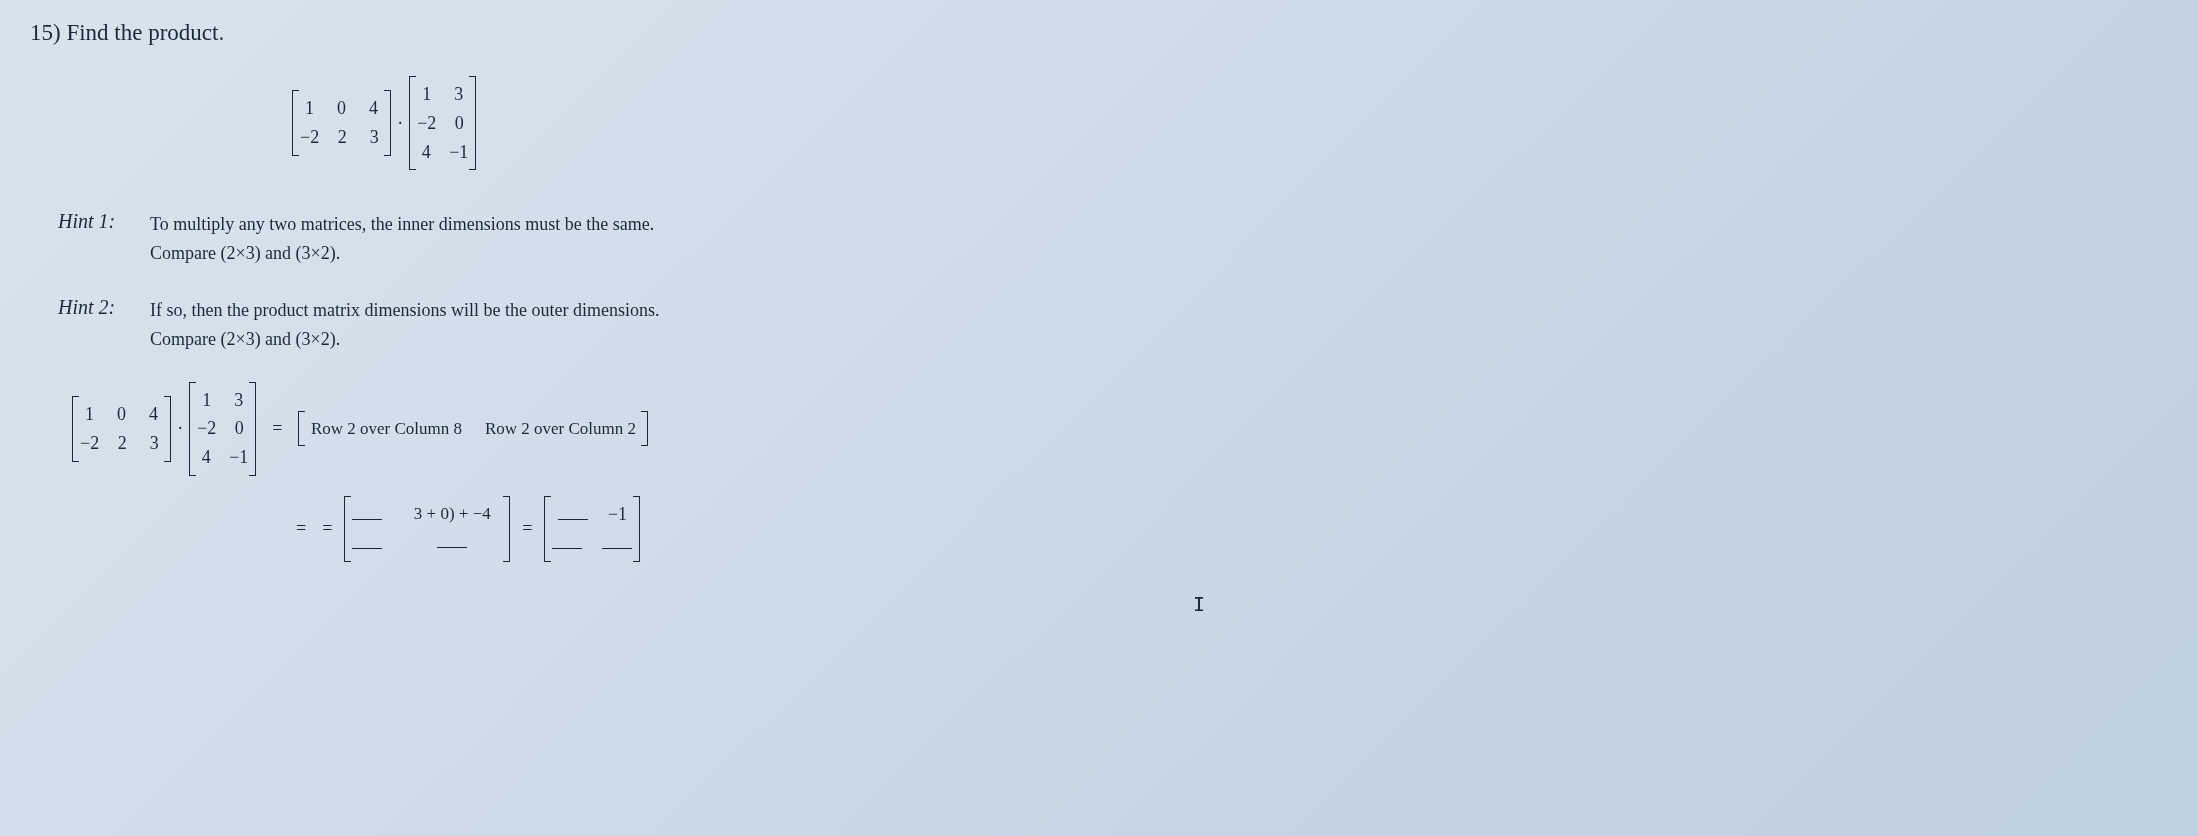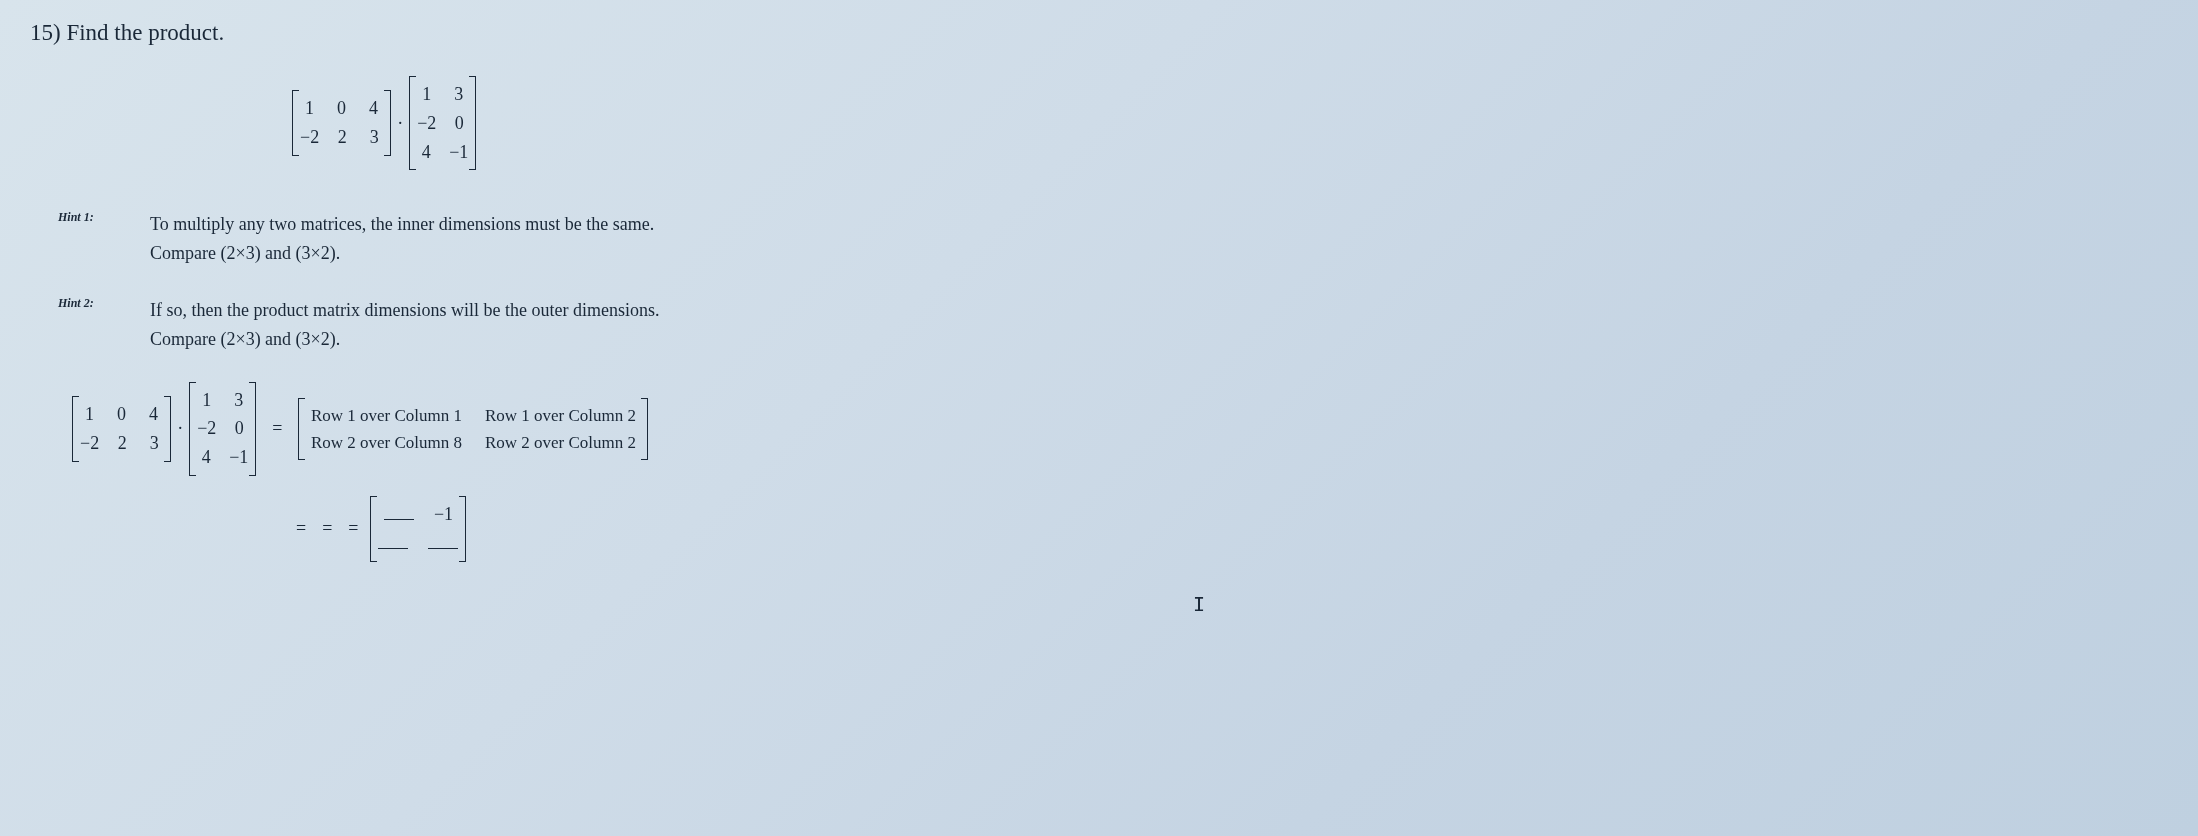--- a/index.html
+++ b/index.html
@@ -71,22 +71,21 @@
     }
     .hint-block {
       margin-left: 28px;
       margin-bottom: 28px;
       display: flex;
       gap: 16px;
     }
     .hint-label {
       font-style: italic;
       min-width: 58px;
-      font-size: 12px;
-      font-weight: bold;
+      font-size: 20px;
     }
     .hint-text {
       font-size: 18px;
       line-height: 1.6;
       margin-left: 18px;
     }
     .work-row {
       margin-left: 40px;
       display: flex;
       align-items: center;
@@ -207,37 +206,43 @@
       </div>
       <div class="matrix-row">
         <span class="matrix-cell">4</span>
         <span class="matrix-cell">−1</span>
       </div>
     </span>
   </span>
   <span class="eq-sign">=</span>
   <span class="matrix">
     <div class="matrix-row">
-      <span class="matrix-cell-wide">Row 1 over Column 1</span>
-      <span class="matrix-cell-wide">Row 1 over Column 2</span>
-    </div>
-    <div class="matrix-row">
       <span class="matrix-cell-wide">Row 2 over Column 8</span>
       <span class="matrix-cell-wide">Row 2 over Column 2</span>
     </div>
   </span>
 </div>
 
 <div class="second-line">
   <span class="eq-sign">=</span>
   <span class="eq-sign">=</span>
-  <span class="eq-sign">=</span>
   <span class="matrix blank-matrix">
     <div class="matrix-row">
       <span class="matrix-cell"><span class="blank-line"></span></span>
+      <span class="matrix-cell-med">3 + 0) + −4</span>
+    </div>
+    <div class="matrix-row">
+      <span class="matrix-cell"><span class="blank-line"></span></span>
+      <span class="matrix-cell-med"><span class="blank-line"></span></span>
+    </div>
+  </span>
+  <span class="eq-sign">=</span>
+  <span class="matrix blank-matrix">
+    <div class="matrix-row">
+      <span class="matrix-cell"><span class="blank-line"></span></span>
       <span class="matrix-cell">−1</span>
     </div>
     <div class="matrix-row">
       <span class="matrix-cell"><span class="blank-line"></span></span>
       <span class="matrix-cell"><span class="blank-line"></span></span>
     </div>
   </span>
 </div>
 
 <div class="cursor">I</div>

